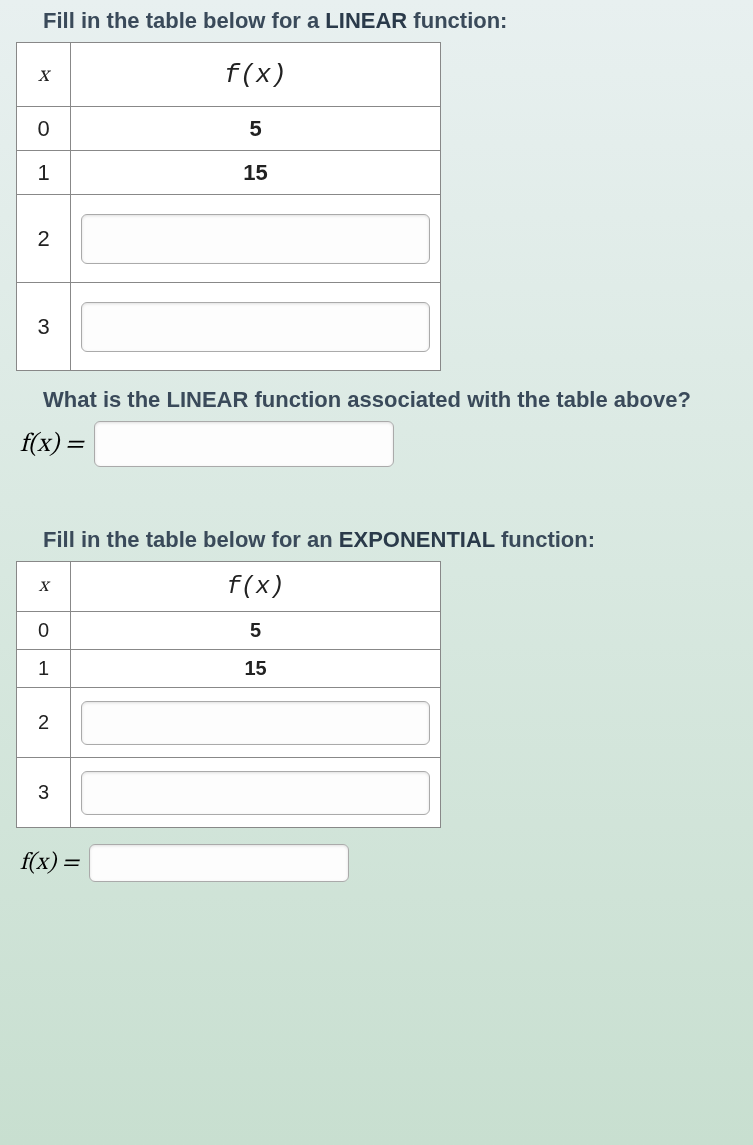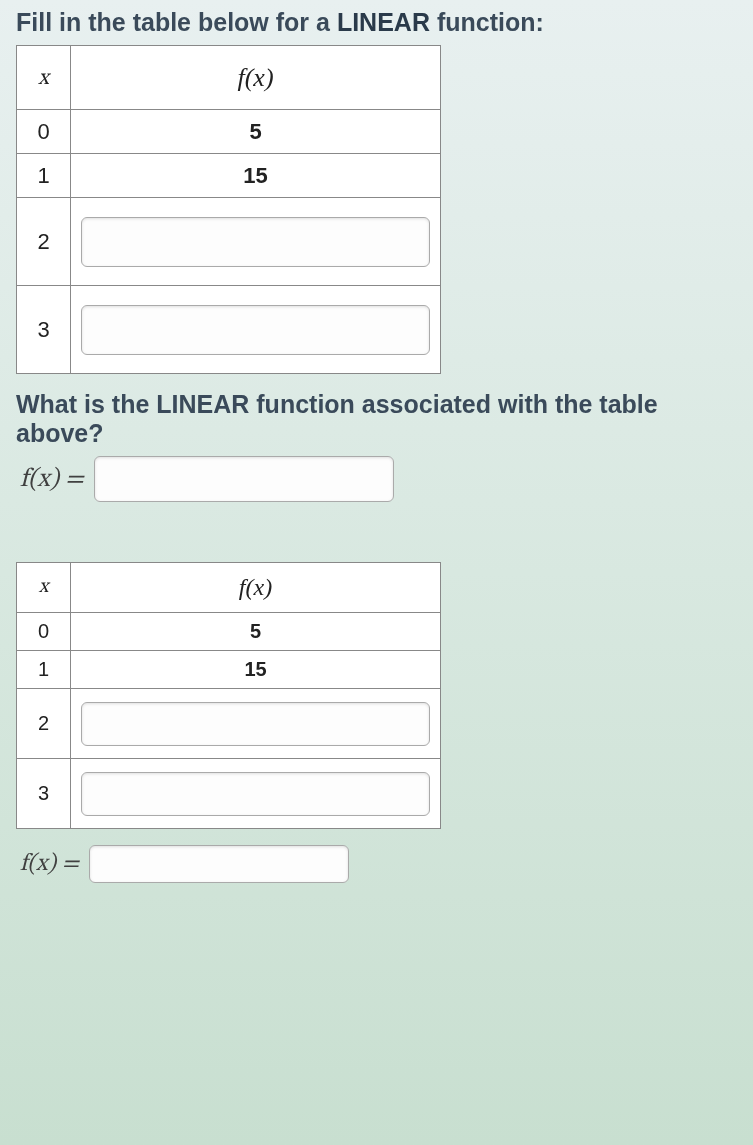--- a/index.html
+++ b/index.html
@@ -5,41 +5,42 @@
     * { box-sizing: border-box; margin: 0; padding: 0; }
     body {
       font-family: -apple-system, "Segoe UI", Arial, sans-serif;
       background: linear-gradient(180deg, #e8f0f0 0%, #d8e8e0 50%, #c8dfd0 100%);
       width: 753px;
       height: 1145px;
       padding: 8px 16px;
       color: #2a3a4a;
     }
     .prompt {
-      font-size: 25px;
+      font-size: 22px;
       font-weight: 600;
       color: #3a4a5a;
       margin-bottom: 8px;
+      margin-left: 27px;
     }
     .prompt .hi { color: #2a3a4a; }
     table.func {
       border-collapse: collapse;
       background: #fff;
       margin-bottom: 16px;
       border: 1px solid #888;
     }
     table.func th, table.func td {
       border: 1px solid #888;
       text-align: center;
       vertical-align: middle;
       font-size: 22px;
       color: #222;
     }
     table.func th.xcol { width: 54px; height: 64px; font-style: italic; font-weight: 500; font-family: "STIX Two Math","Cambria Math","Times New Roman",serif; }
-    table.func th.fcol { width: 370px; height: 64px; font-style: italic; font-weight: 500; font-family: Liberation Serif, serif; font-size: 26px;}
+    table.func th.fcol { width: 370px; height: 64px; font-style: italic; font-weight: 500; font-family: Liberation Mono, monospace; font-size: 26px;}
     table.func td.xcell { width: 54px; height: 44px; font-weight: 500; }
     table.func td.fcell { width: 370px; height: 44px; font-weight: 600; }
     table.func td.input-row { height: 88px; padding: 12px 10px; }
     .textbox {
       width: 100%;
       height: 50px;
       border: 1px solid #aaa;
       border-radius: 6px;
       background: #fdfdfd;
       box-shadow: inset 0 1px 3px rgba(0,0,0,0.12);
@@ -49,21 +50,21 @@
     .eqline {
       display: flex;
       align-items: center;
       gap: 10px;
       margin: 6px 0 60px 4px;
     }
     .eqline .lhs {
       font-size: 26px;
       font-style: italic;
       font-family: "STIX Two Math","Cambria Math","Times New Roman",serif;
-      color: #404040;
+      color: #000000;
     }
     .eqline .textbox { width: 300px; height: 46px; }
     .block2 { margin-top: 28px; }
     table.func.small th.xcol { height: 50px; font-size: 20px;}
     table.func.small th.fcol { height: 50px; font-size: 24px;}
     table.func.small td.xcell { height: 38px; font-size: 20px;}
     table.func.small td.fcell { height: 38px; font-size: 20px;}
     table.func.small td.input-row { height: 70px; padding: 8px 10px;}
     table.func.small .textbox { height: 44px; }
     .eqline.small { margin-bottom: 0; }
@@ -107,20 +108,23 @@
   </table>
 
 <div class="prompt">What is the LINEAR function associated with the table above?</div>
 
 <div class="eqline">
   <span class="lhs">f(x) =</span>
   <input class="textbox" type="text" value="" style="">
 </div>
 
 <div class="block2">
+  <div class="prompt">
+    <span>Fill in the table below for an </span><span class="hi">EXPONENTIAL</span><span> function:</span>
+  </div>
 
   <table class="func small">
     <tbody>
         <tr>
       <th class="xcol">x</th>
       <th class="fcol">f(x)</th>
     </tr>
     <tr>
       <td class="xcell">0</td>
       <td class="fcell">5</td>

